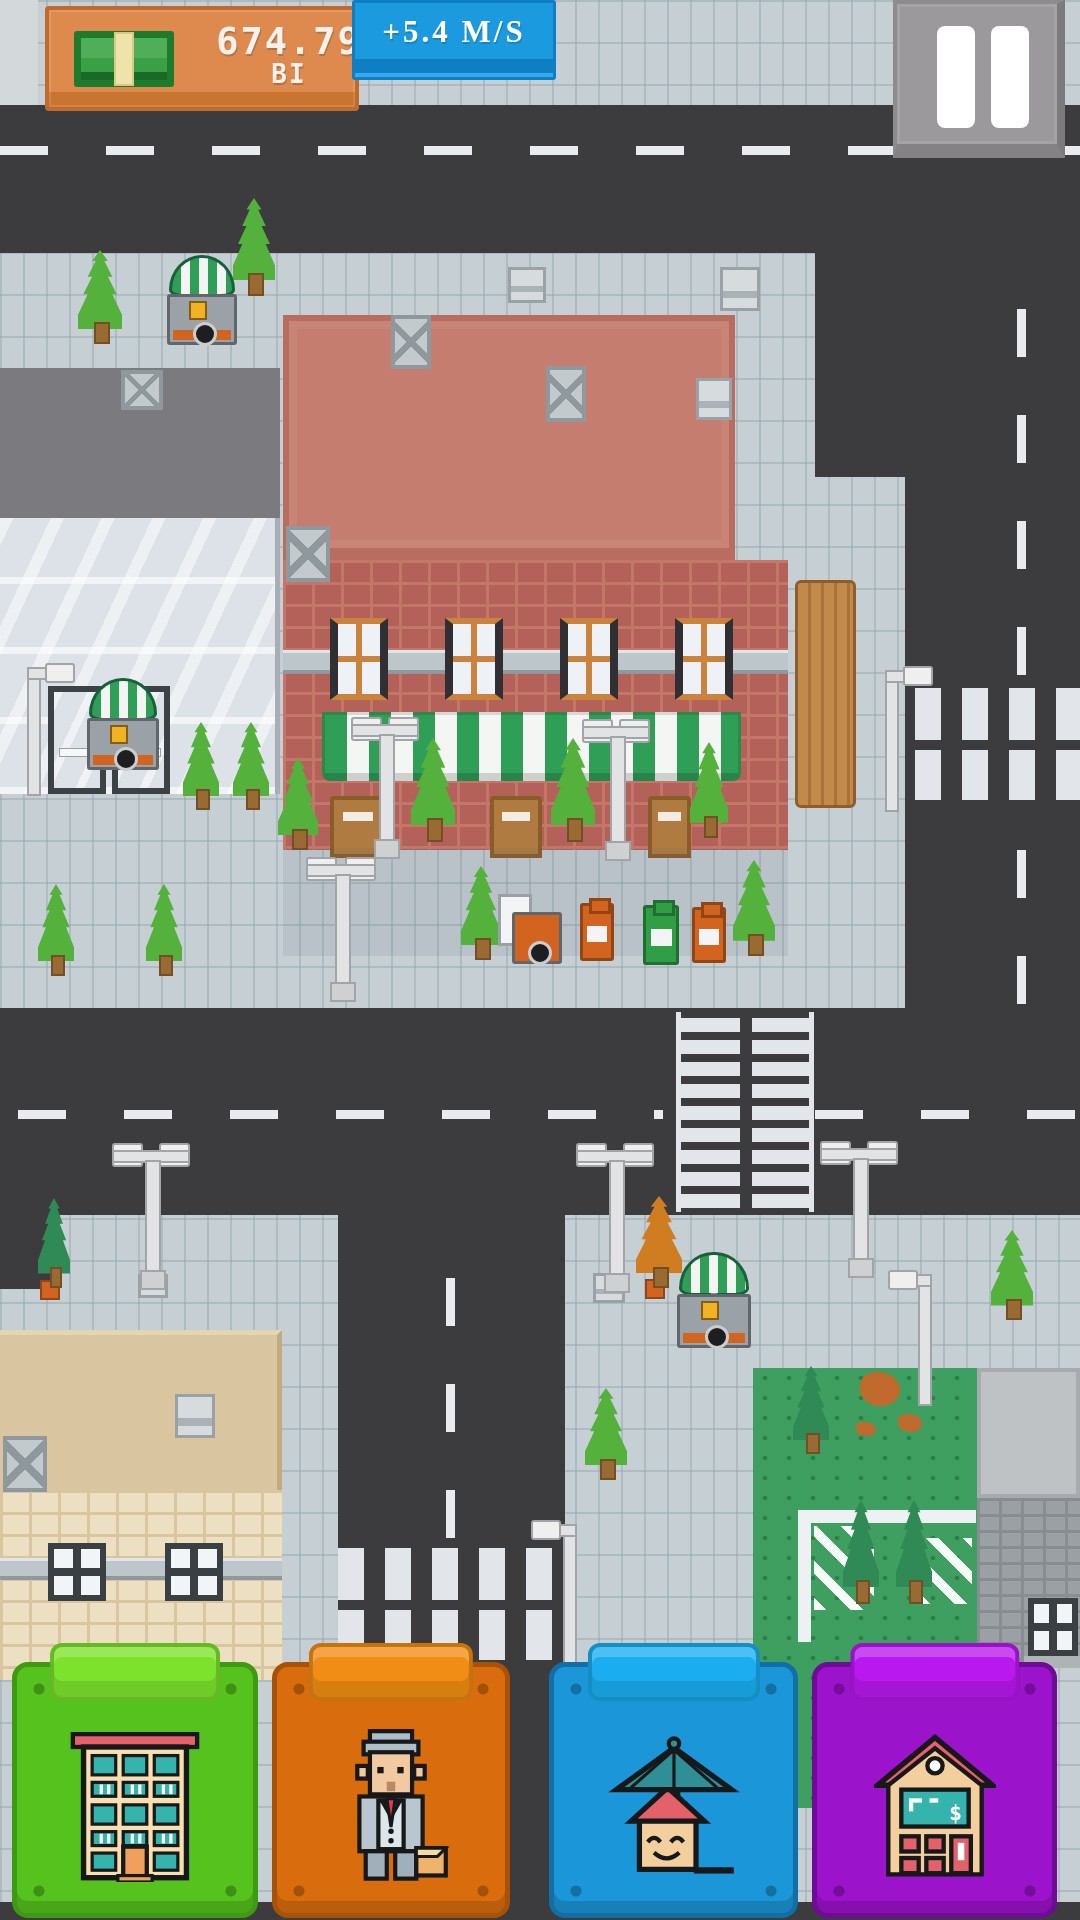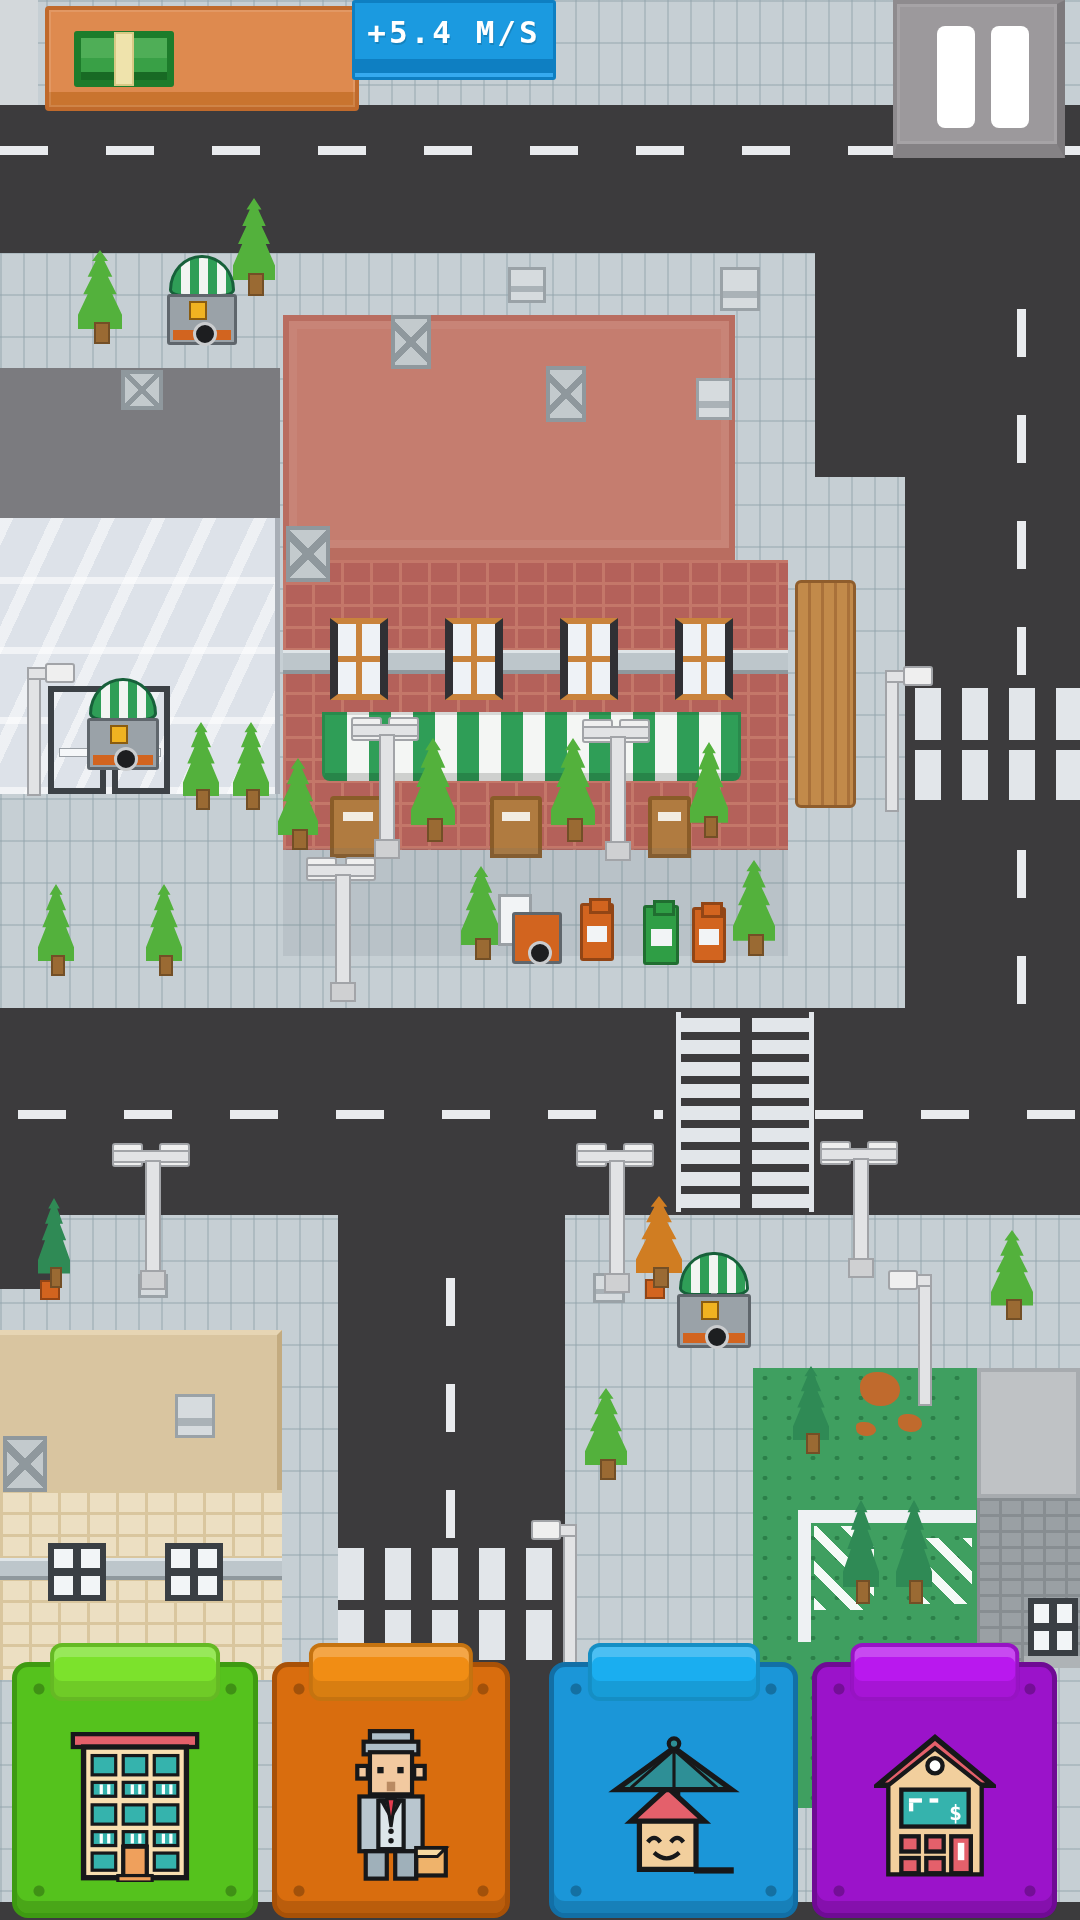--- a/index.html
+++ b/index.html
@@ -123,21 +123,21 @@
   
   .money-panel{background:linear-gradient(var(--hud_orange,#de8a4f) 0 85%, #c9742f 85%);
     border:4px solid var(--hud_orange_border,#c06a2c);border-radius:4px;
     box-shadow:inset 0 0 0 2px rgba(255,255,255,.12);}
   .money-text{color:#f5f2ee;font-weight:bold;text-align:center;line-height:1.02;
     text-shadow:1px 2px 0 rgba(0,0,0,.18);letter-spacing:2px;}
   .money-value{font-size:37px;}
   .money-suffix{font-size:26px;}
   .income-panel{background:linear-gradient(var(--hud_blue,#1b9ae0) 0 76%, var(--hud_blue_border,#0e7fc2) 76% 94%, #35aaf0 94%);
     border:3px solid var(--hud_blue_border,#0e7fc2);border-radius:3px;
-    display:flex;align-items:center;justify-content:center;padding-bottom:16px;box-sizing:border-box;}
+    display:flex;align-items:center;justify-content:center;padding-bottom:16px;box-sizing:border-box;font-family:Liberation Serif, serif;}
   .income-label{color:#fff;font-weight:bold;font-size:31px;letter-spacing:3px;text-shadow:1px 2px 0 rgba(0,0,0,.15);}
   .pause-btn{background:var(--pause_bg,#9c999c);border:4px solid #8e8b8e;
     border-right:8px solid var(--pause_edge,#7d7a7d);border-bottom:14px solid #858285;
     box-shadow:inset 0 0 0 3px rgba(255,255,255,.10);box-sizing:border-box;}
   .pbar{position:absolute;top:22px;width:38px;height:102px;background:#fff;border-radius:8px;}
 
   
   .btn{position:absolute;top:1662px;height:246px;border-radius:16px;
     box-shadow:inset 0 -12px 0 rgba(0,0,0,.14);}
   .btn .rivets{position:absolute;inset:0;border-radius:16px;background-image:
@@ -360,20 +360,24 @@
   </div>
 
   <div class="abs money-panel" style="left:45px;top:6px;width:306px;height:97px;">
     <svg style="position:absolute;left:24px;top:20px;" width="102" height="58" viewBox="0 0 102 58">
       <rect x="1" y="1" width="100" height="56" rx="3" style="fill:#1d7c2b"></rect>
       <rect x="8" y="8" width="86" height="42" style="fill:#39a046"></rect>
       <rect x="8" y="8" width="86" height="20" style="fill:#4fae57"></rect>
       <rect x="8" y="42" width="86" height="8" style="fill:#186a24"></rect>
       <rect x="42" y="3" width="18" height="52" style="fill:#efe3ac;stroke:#d8c985;stroke-width:2"></rect>
     </svg>
+    <div class="abs money-text" style="left:140px;top:13px;width:200px;">
+      <div class="money-value">674.79</div>
+      <div class="money-suffix">BI</div>
+    </div>
   </div>
   <div class="abs income-panel" style="left:352px;top:0;width:204px;height:80px;">
     <span class="income-label">+5.4 M/S</span>
   </div>
   <div class="abs pause-btn" style="left:893px;top:0;width:172px;height:158px;">
     <span>
       <span class="pbar" style="left:40px;"></span>
       <span class="pbar" style="left:94px;"></span>
     </span>
   </div>

